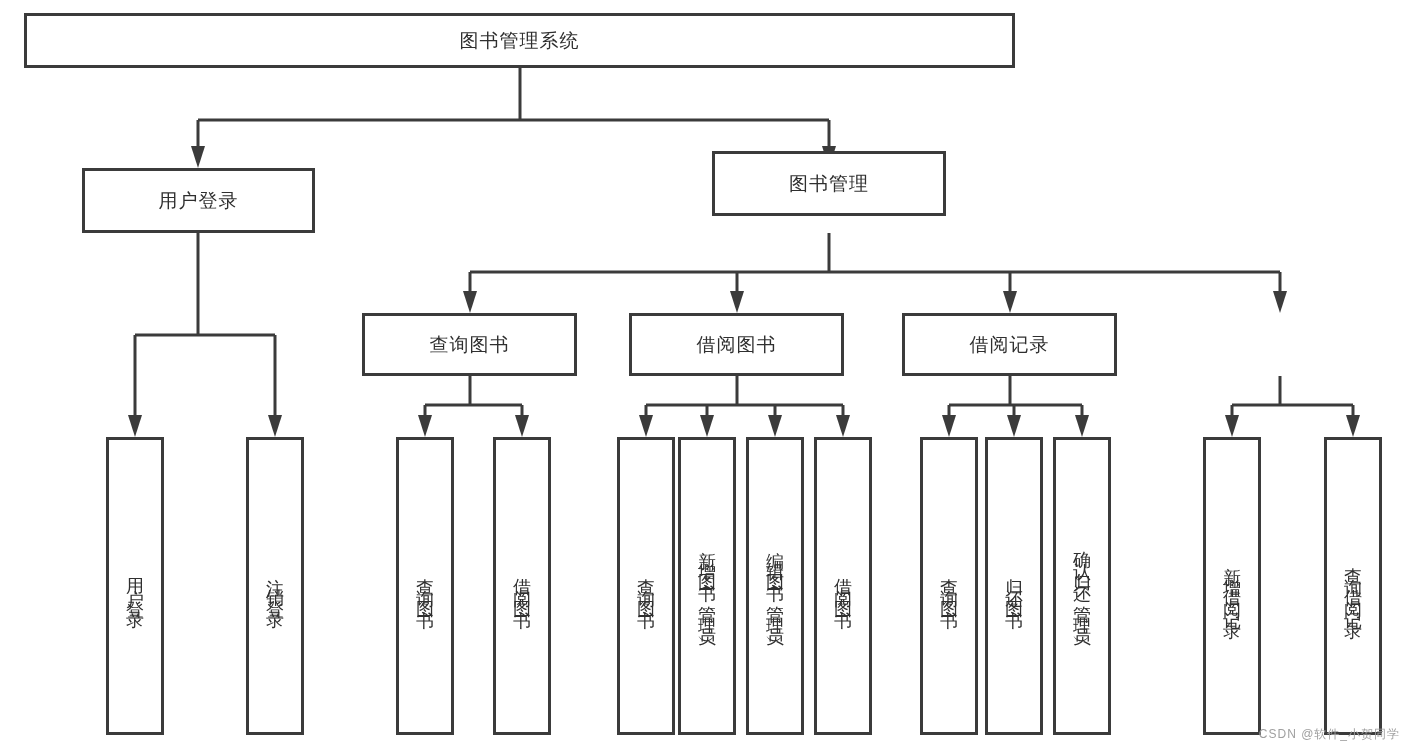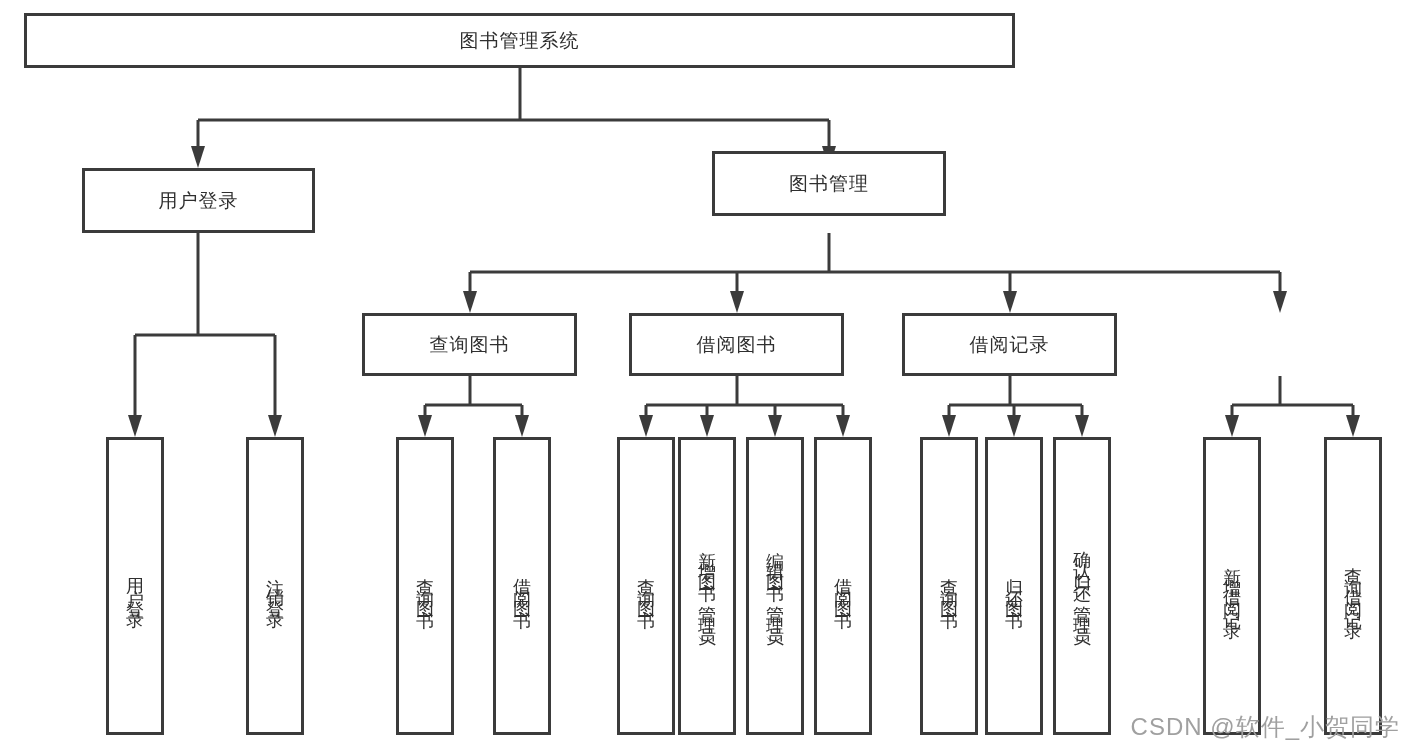--- a/index.html
+++ b/index.html
@@ -44,21 +44,21 @@
     writing-mode: vertical-rl;
     text-orientation: mixed;
     font-size: 18px;
     letter-spacing: 11px;
     line-height: 1;
   }
   .watermark {
     position: absolute;
     right: 5px;
     bottom: 4px;
-    font-size: 24px;
+    font-size: 12px;
     color: #a0a0a0;
     letter-spacing: 1px;
     white-space: nowrap;
   }
 </style>
 </head>
 <body>
 
 <div class="canvas">
 

